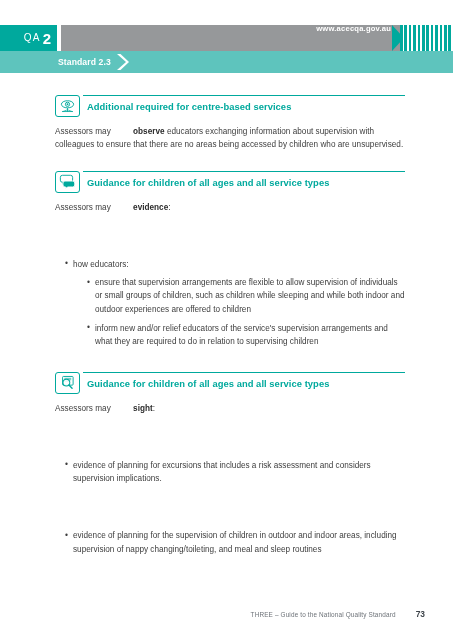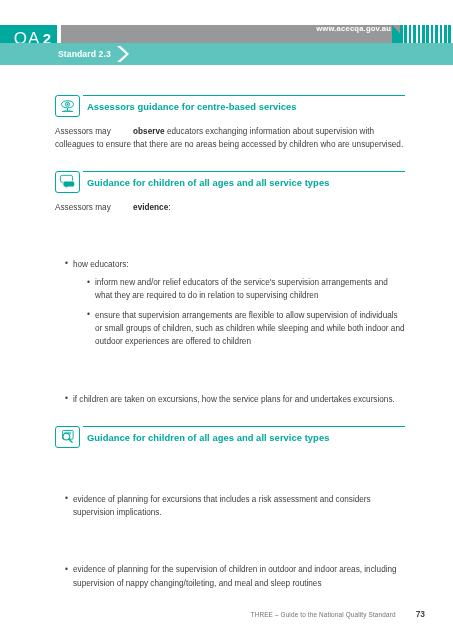--- a/index.html
+++ b/index.html
@@ -32,21 +32,21 @@
     height: 26px;
     background: #00a99d;
     display: flex;
     align-items: center;
     justify-content: flex-end;
     box-sizing: border-box;
     padding-right: 6px;
   }
   #qa-label {
     color: #ffffff;
-    font-size: 17px;
+    font-size: 10px;
     letter-spacing: 1.2px;
     font-weight: 300;
     line-height: 1;
   }
   #qa-number {
     color: #ffffff;
     font-size: 15px;
     font-weight: bold;
     line-height: 1;
     margin-left: 2px;
@@ -101,21 +101,21 @@
     height: 0;
     border-top: 13px solid transparent;
     border-bottom: 13px solid transparent;
     border-left: 12px solid #00a99d;
   }
 
   
   #subheader-band {
     position: absolute;
     left: 0;
-    top: 43px;
+    top: 51px;
     width: 453px;
     height: 22px;
     background: #5ec4bd;
     text-align: right;
   }
   .crumb {
     position: absolute;
     top: 0;
     height: 22px;
     display: flex;
@@ -293,21 +293,21 @@
         <svg width="17" height="14" viewBox="0 0 20 16">
           <ellipse cx="10" cy="6" rx="7.2" ry="4.2" fill="none" stroke="#00a99d" stroke-width="1.1"></ellipse>
           <circle cx="10" cy="6" r="2.5" fill="none" stroke="#00a99d" stroke-width="1.1"></circle>
           <circle cx="10" cy="6" r="1.1" fill="#00a99d"></circle>
           <line x1="10" y1="10.3" x2="10" y2="14.5" stroke="#00a99d" stroke-width="1"></line>
           <line x1="3.5" y1="14.5" x2="16.5" y2="14.5" stroke="#00a99d" stroke-width="1"></line>
           <line x1="10" y1="12.4" x2="4.6" y2="14.5" stroke="#00a99d" stroke-width="0.8"></line>
           <line x1="10" y1="12.4" x2="15.4" y2="14.5" stroke="#00a99d" stroke-width="0.8"></line>
         </svg>
       </div>
-      <div class="head-title">Assessors guidance for centre-based services</div>
+      <div class="head-title">Additional required for centre-based services</div>
     </div>
     <p class="lead"><span>Assessors may </span><b>observe</b><span> educators exchanging information about supervision with colleagues to ensure that there are no areas being accessed by children who are unsupervised.</span></p>
   </div>
 
   <div class="sec-gap"></div>
 
   <div class="section">
     <div class="section-head">
       <div class="head-rule"></div>
       <div class="head-icon">
@@ -317,45 +317,45 @@
         </svg>
       </div>
       <div class="head-title">Guidance for children of all ages and all service types</div>
     </div>
     <p class="lead"><span>Assessors may </span><b>evidence</b><span>:</span></p>
 
     <ul class="l1">
       <li class="no-sub-gap">
         <span>how educators:</span>
         <ul class="l2">
+          <li>ensure that supervision arrangements are flexible to allow supervision of individuals or small groups of children, such as children while sleeping and while both indoor and outdoor experiences are offered to children</li>
           <li>inform new and/or relief educators of the service's supervision arrangements and what they are required to do in relation to supervising children</li>
-          <li>ensure that supervision arrangements are flexible to allow supervision of individuals or small groups of children, such as children while sleeping and while both indoor and outdoor experiences are offered to children</li>
         </ul>
       </li>
-      <li>if children are taken on excursions, how the service plans for and undertakes excursions.</li>
     </ul>
   </div>
 
   <div class="sec-gap"></div>
 
   <div class="section">
     <div class="section-head">
       <div class="head-rule"></div>
       <div class="head-icon">
         <svg width="17" height="15" viewBox="0 0 20 17">
           <path d="M5.2 1.4 H15.6 A1 1 0 0 1 16.6 2.4 V10.6 A1 1 0 0 1 15.6 11.6 H5.2 A1 1 0 0 1 4.2 10.6 V2.4 A1 1 0 0 1 5.2 1.4 Z" fill="none" stroke="#00a99d" stroke-width="1.1"></path>
           <line x1="6.3" y1="3.6" x2="14.4" y2="3.6" stroke="#00a99d" stroke-width="0.8"></line>
           <line x1="6.3" y1="5.3" x2="14.4" y2="5.3" stroke="#00a99d" stroke-width="0.8"></line>
           <line x1="6.3" y1="7.0" x2="11.5" y2="7.0" stroke="#00a99d" stroke-width="0.8"></line>
           <circle cx="8.7" cy="8.6" r="4.0" fill="#ffffff" fill-opacity="0.85" stroke="#00a99d" stroke-width="1.2"></circle>
           <line x1="11.6" y1="11.5" x2="15.4" y2="15.3" stroke="#00a99d" stroke-width="1.6" stroke-linecap="round"></line>
         </svg>
       </div>
       <div class="head-title">Guidance for children of all ages and all service types</div>
     </div>
+    <p class="lead"><span>Assessors may </span><b>sight</b><span>:</span></p>
 
     <ul class="l1">
       <li>evidence of planning for excursions that includes a risk assessment and considers supervision implications.</li>
       <li>evidence of planning for the supervision of children in outdoor and indoor areas, including supervision of nappy changing/toileting, and meal and sleep routines</li>
     </ul>
   </div>
 
 </div>
 
 <div id="footer">

